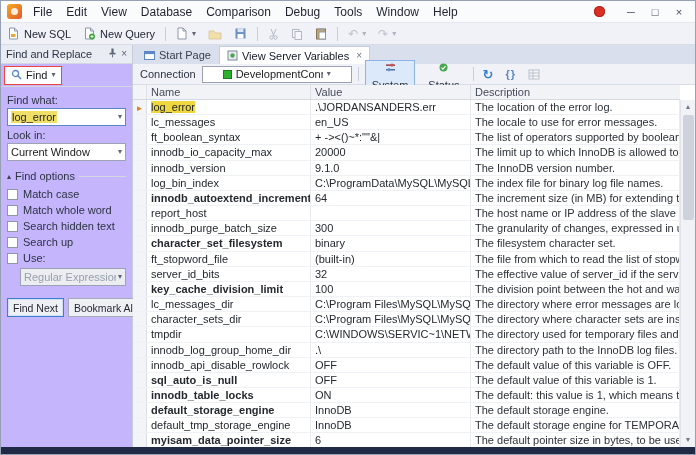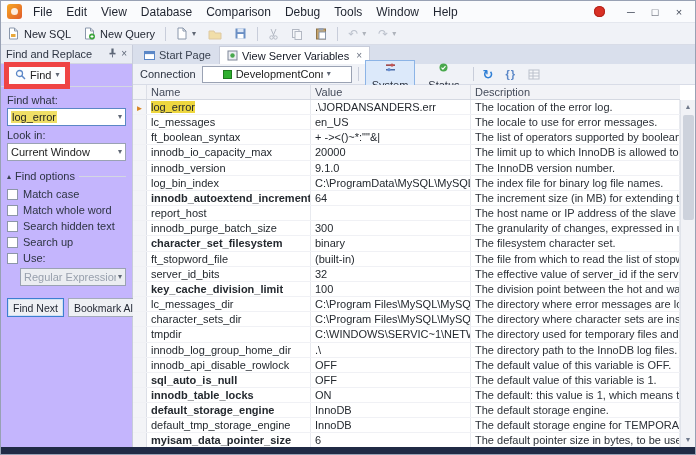--- a/index.html
+++ b/index.html
@@ -30,21 +30,21 @@
 
   
   .workrow { flex:1; display:flex; min-height:0; }
 
   
   .find-panel { width:132px; flex:0 0 auto; background:#c4b5fd; border-right:1px solid #c7ccda; display:flex; flex-direction:column; }
   .fp-header { height:19px; flex:0 0 auto; background:#e9ecf3; border-bottom:1px solid #d3d7e2; display:flex; align-items:center; padding:0 5px; gap:4px; }
   .fp-title { flex:1; color:#2d3442; white-space:nowrap; overflow:hidden; }
   .fp-close, .fp-pin { color:#5c6576; font-size:10px; line-height:1; }
   .fp-tools { height:23px; flex:0 0 auto; border-bottom:1px solid #d3d7e2; display:flex; align-items:center; padding:0 3px; }
-  .find-mode-btn { display:flex; align-items:center; gap:4px; border:5px solid #ef4444; background:#fcfdfe; padding:2px 6px; }
+  .find-mode-btn { display:flex; align-items:center; gap:4px; border:1px solid #ef4444; background:#fcfdfe; padding:2px 6px; }
   .fp-body { flex:1; padding:4px 6px; display:flex; flex-direction:column; min-height:0; }
   .fp-label { margin:3px 0 2px; color:#2d3442; }
   .fp-combo { height:18px; background:#fff; border:1px solid #9aa2b3; display:flex; align-items:center; padding:0 3px; gap:2px; }
   .fp-combo .val { flex:1; white-space:nowrap; overflow:hidden; }
   .fp-combo.focused { border-color:#5b87c5; }
   .fp-combo.disabled { background:#ebedf1; color:#98a0ad; margin-left:13px; margin-top:2px; }
   .hl-input { background:#f0df66; padding:0 1px; }
   .fp-group-hdr { display:flex; align-items:center; gap:4px; margin:9px 0 4px; color:#2d3442; white-space:nowrap; }
   .fp-group-hdr .collapse { font-size:8px; color:#39404e; }
   .fp-group-hdr .rule { flex:1; height:1px; background:#d3d7e2; }

